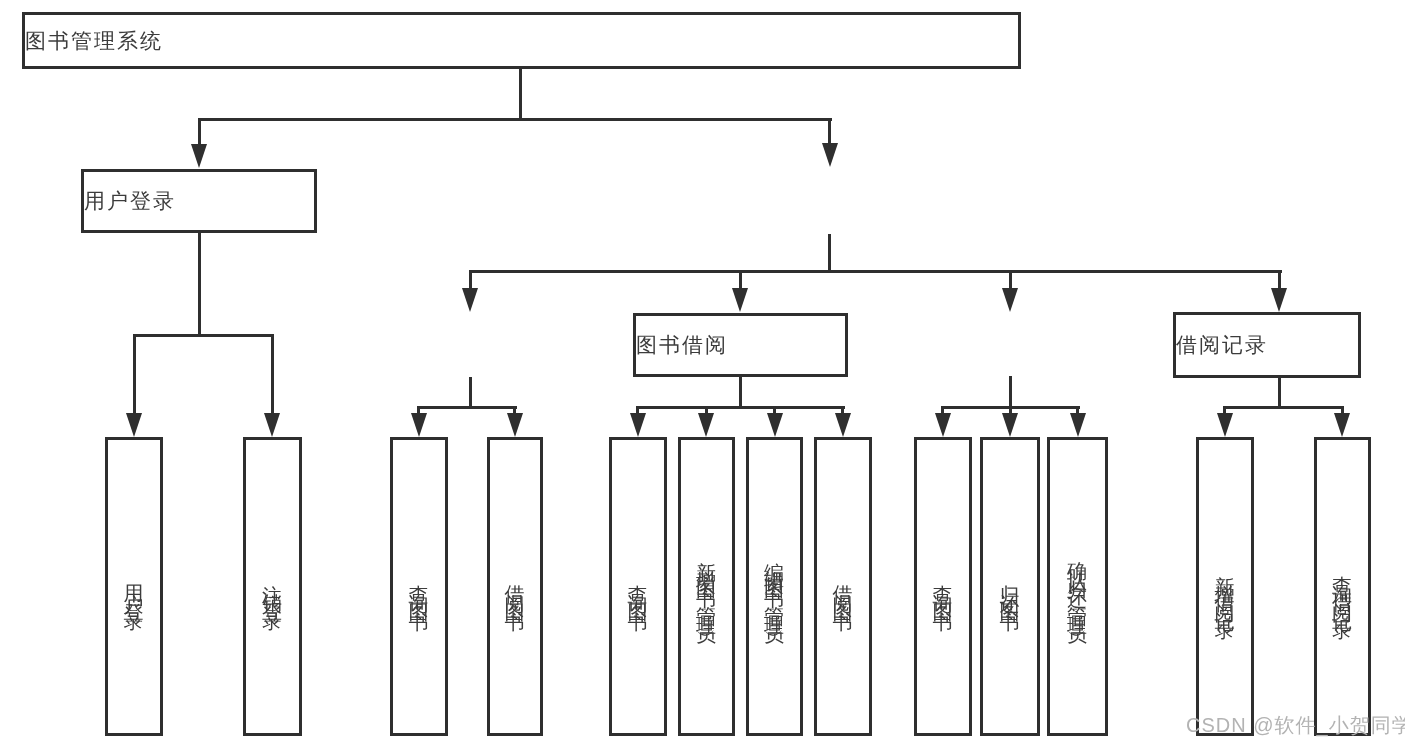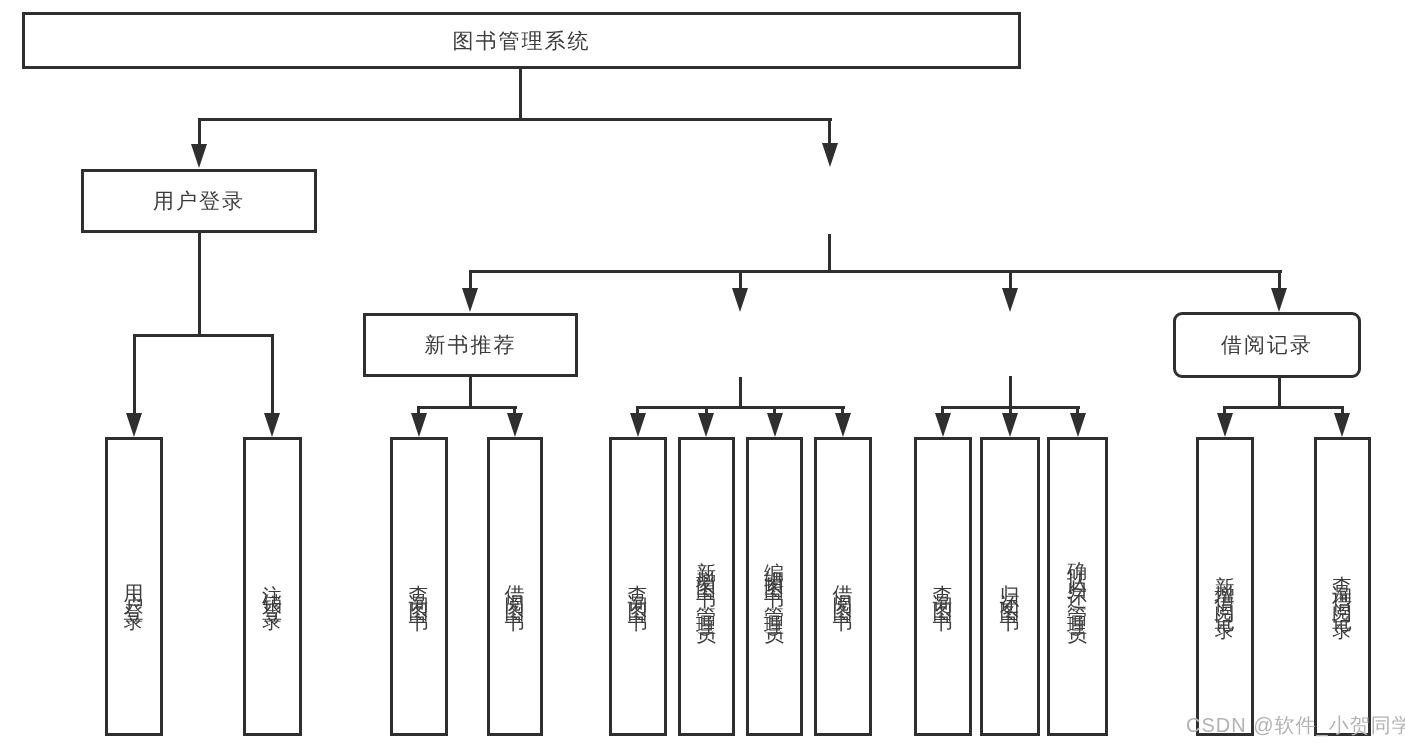--- a/index.html
+++ b/index.html
@@ -1,21 +1,21 @@
 <!DOCTYPE html>
 <html style="--line: #2f2f2f; --text: #3c3c3c; --wm: #b3b3b3; --bg: #ffffff;"><head>
 <meta charset="utf-8">
 <style>
   :root { --line:#2f2f2f; --text:#3c3c3c; --wm:#b3b3b3; --bg:#ffffff; }
   * { margin:0; padding:0; box-sizing:border-box; }
   body { background:#fff; font-family:"Liberation Sans","DejaVu Sans",sans-serif; }
   .stage { position:relative; width:1405px; height:747px; background:var(--bg); overflow:hidden; }
 
   .hbox { position:absolute; border:3px solid var(--line); background:#fff;
-          display:flex; align-items:center; justify-content:center;
+          display:flex; align-items:center; 
           font-size:21px; letter-spacing:2px; color:var(--text); }
   .vbox { position:absolute; top:437px; height:299px; border:3px solid var(--line); background:#fff;
           display:flex; align-items:center; justify-content:center; }
   .vbox span { writing-mode:vertical-rl; text-orientation:mixed; font-size:20px;
                letter-spacing:9px; line-height:1.1; color:var(--text); }
   .vline { position:absolute; width:3px; background:var(--line); }
   .hline { position:absolute; height:3px; background:var(--line); }
   .arrowhead { position:absolute; width:0; height:0;
                border-left:8px solid transparent; border-right:8px solid transparent;
                border-top:24px solid var(--line); }
@@ -87,24 +87,24 @@
   <div class="arrowhead" style="left:1334px; top:413px;"></div>
 
   <div class="hbox" style="left:22px; top:12px; width:999px; height:57px;">
       <span>图书管理系统</span>
     </div>
 
   <div class="hbox" style="left:81px; top:169px; width:236px; height:64px;">
       <span>用户登录</span>
     </div>
 
-  <div class="hbox" style="left:363px; top:313px; width:215px; height:64px;">
-      <span>新书推荐</span>
+  <div class="hbox" style="left:633px; top:313px; width:215px; height:64px;">
+      <span>图书借阅</span>
     </div>
-  <div class="hbox" style="left:1173px; top:312px; width:188px; height:66px;border-radius:9px;">
+  <div class="hbox" style="left:1173px; top:312px; width:188px; height:66px;">
       <span>借阅记录</span>
     </div>
 
   <div class="vbox" style="left:105px; width:58px;">
       <span>用户登录</span>
     </div>
   <div class="vbox" style="left:243px; width:59px;">
       <span>注销登录</span>
     </div>
 

